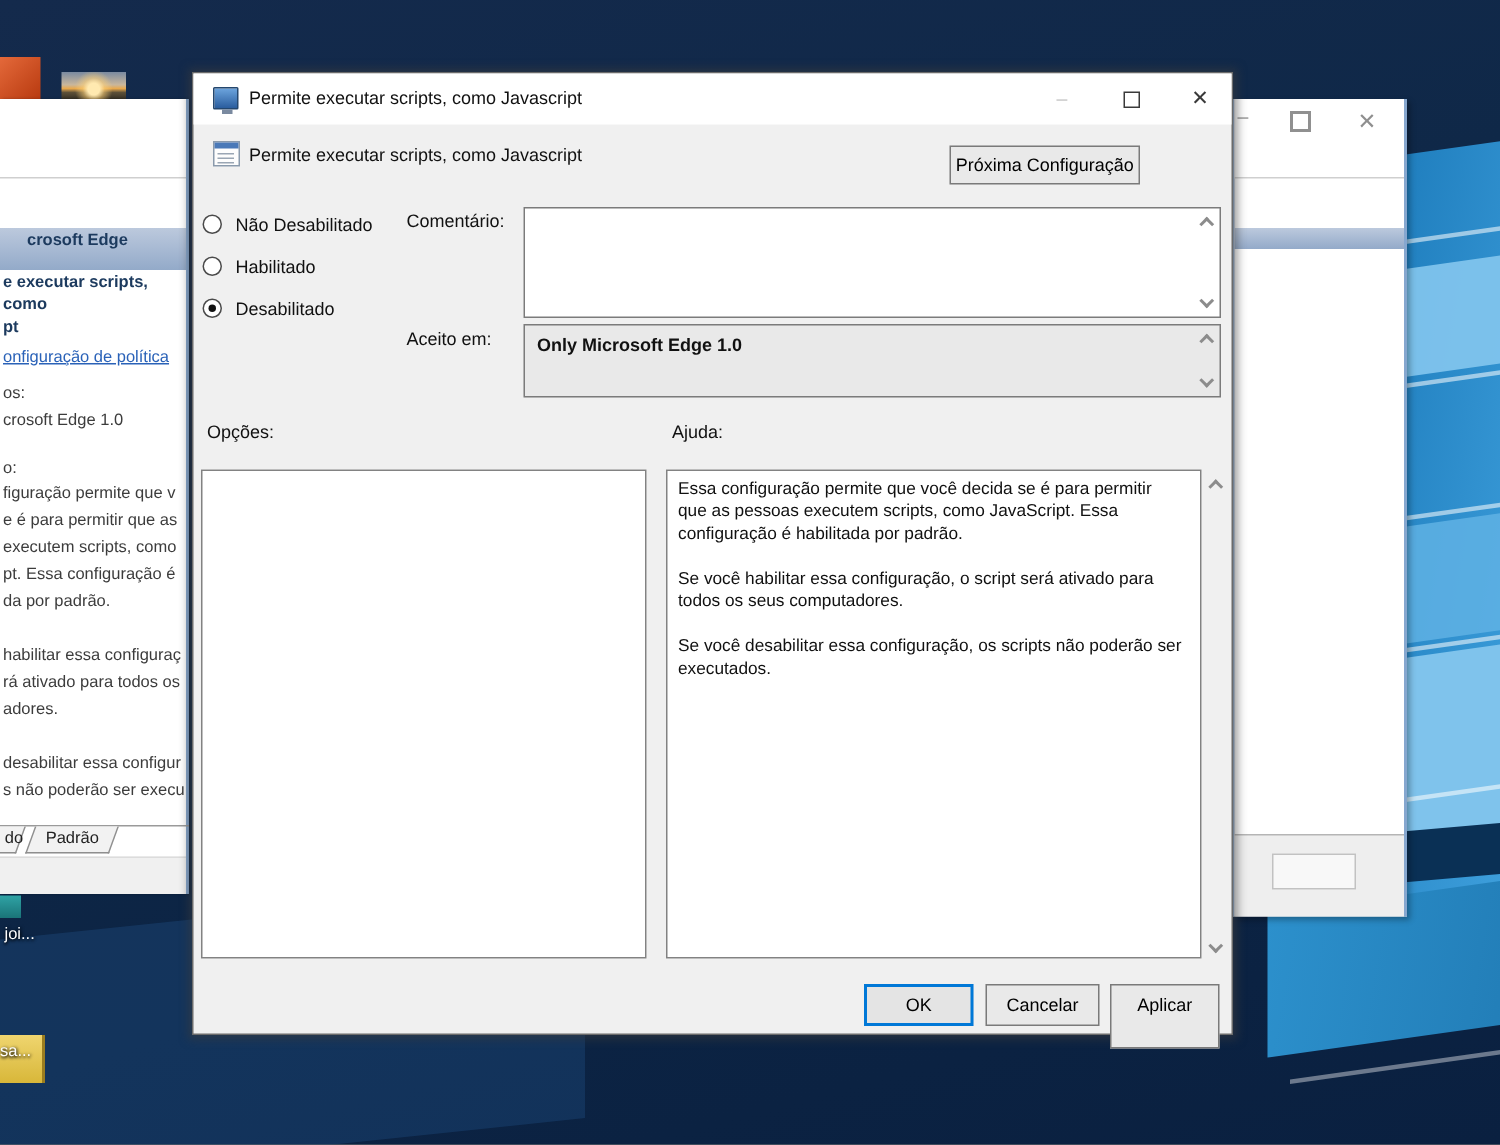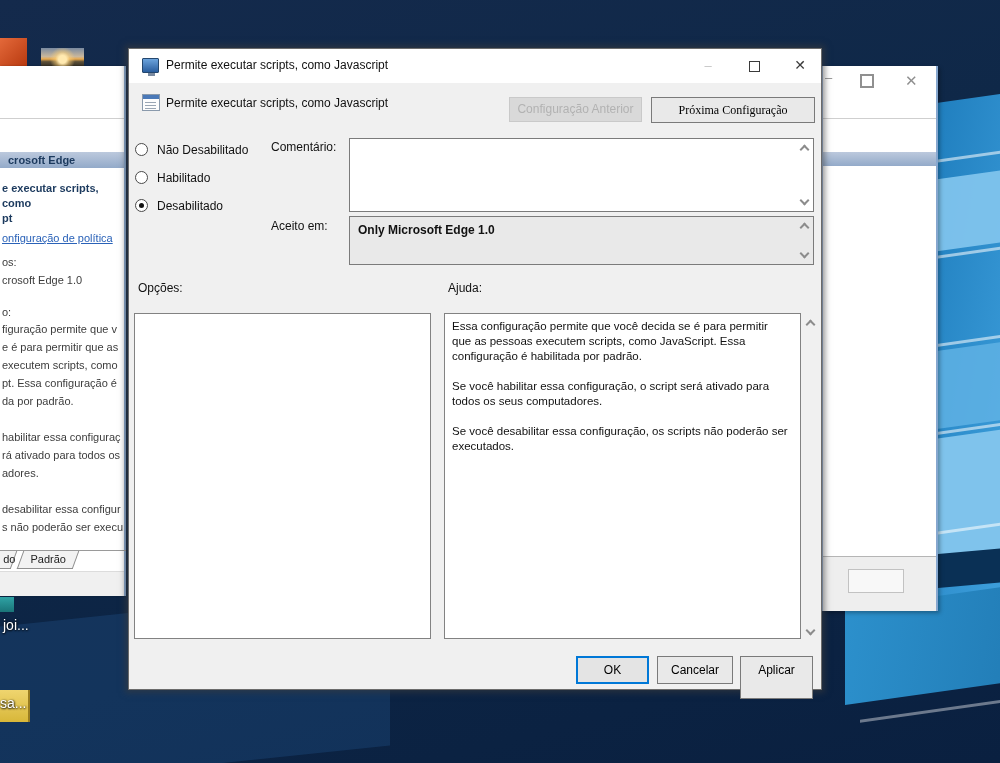--- a/index.html
+++ b/index.html
@@ -29,33 +29,33 @@
 
   
   .dt-ico { position:absolute; z-index:1; }
   .ico-orange { left:0; top:38px; width:27px; height:28px; background:linear-gradient(135deg,#e4693a,#b83a10); }
   .ico-photo  { left:41px; top:48px; width:43px; height:19px;
                 background:radial-gradient(circle at 50% 60%, #ffe9b0 0 16%, rgba(255,210,120,.55) 30%, transparent 52%),
                            linear-gradient(#7a8aa0 0%, #c9b79c 45%, #e8a94e 58%, #5d5038 72%, #2e2a22 100%); }
   .ico-teal   { left:0; top:597px; width:14px; height:15px; background:linear-gradient(#2fa3a5,#1a7478); }
   .ico-yellow { left:0; top:690px; width:30px; height:32px;
                 background:linear-gradient(#efd56f,#d8b739); border-right:2px solid #9a7d20; }
-  .dt-label { position:absolute; z-index:1; color:#fff; font-size:14px;
+  .dt-label { position:absolute; z-index:1; color:#fff; font-size:11px;
               text-shadow:0 1px 2px rgba(0,0,0,.9), 1px 0 2px rgba(0,0,0,.6); }
   .lbl-joi { left:3px; top:617px; }
   .lbl-sa  { left:0;   top:695px; }
 
   
   .bg-win { position:absolute; z-index:2; background:#fff; }
   .bgw-left { left:0; top:66px; width:126px; height:530px;
               border-right:2px solid #86a7cf; box-shadow:1px 0 2px rgba(0,0,0,.25); }
   .bgw-left .toolbar { position:absolute; left:0; top:0; width:100%; height:53px; background:#fff; border-bottom:1px solid #cfcfcf; }
-  .pane-band { position:absolute; left:0; top:86px; width:100%; height:16px;
+  .pane-band { position:absolute; left:0; top:86px; width:100%; height:28px;
                background:linear-gradient(#bcc9dd,#93aac9); color:#1c3a5e; font-size:11px; font-weight:bold;
-               line-height:16px; padding-left:8px; overflow:hidden; white-space:nowrap; }
+               line-height:16px; padding-left:18px; overflow:hidden; white-space:nowrap; }
   .frag { position:absolute; left:2px; color:#3c3c3c; font-size:11px; white-space:pre-line; overflow:hidden; width:124px; }
   .frag-title { top:115px; font-weight:bold; color:#1c3a5e; line-height:15px; white-space:pre-line; }
   .frag-link  { top:166px; color:#2a62b8; text-decoration:underline; cursor:pointer; white-space:nowrap; }
   .frag-reql  { top:190px; }
   .frag-reqv  { top:208px; white-space:nowrap; }
   .frag-descl { top:240px; }
   .frag-desc  { top:254px; line-height:18px; height:230px; }
   .tabs-line { position:absolute; left:0; top:484px; width:126px; border-top:1px solid #9a9a9a; }
   .tab { position:absolute; top:485px; height:18px; background:#f2f2f2; border:1px solid #8f8f8f; border-top:none;
          font-size:11px; color:#222; }
@@ -93,21 +93,21 @@
 
   .hdr-icon { position:absolute; left:13px; top:45px; width:18px; height:17px; background:#fdfdfd; border:1px solid #8a9aac; }
   .hdr-icon::before { content:""; position:absolute; left:0; top:0; width:100%; height:4px; background:#4a79b8; }
   .hdr-icon::after  { content:""; position:absolute; left:2px; top:7px; width:11px; height:1px;
                       box-shadow:0 3px 0 #9aa6b4, 0 6px 0 #9aa6b4; background:#9aa6b4; }
   .hdr-title { position:absolute; left:37px; top:47px; font-size:12px; color:#111; white-space:nowrap; }
   .btn { position:absolute; font-size:12px; text-align:center; cursor:pointer;
          background:#e9e9e9; border:1px solid #7a7a7a; color:#000; }
   .btn-prev { left:380px; top:48px; width:133px; height:25px; line-height:23px;
               background:#d9d9d9; border:1px solid #cicfcf; border-color:#c9c9c9; color:#b2b2b2; cursor:default; }
-  .btn-next { left:522px; top:48px; width:164px; height:26px; line-height:24px;font-family:Liberation Serif, serif; }
+  .btn-next { left:504px; top:48px; width:127px; height:26px; line-height:24px; }
 
   .radio-row { position:absolute; left:6px; height:16px; cursor:pointer; }
   .rr-0 { top:93px; } .rr-1 { top:121px; } .rr-2 { top:149px; }
   .radio-circle { position:absolute; left:0; top:1px; width:13px; height:13px; background:#fff;
                   border:1px solid #4a4a4a; border-radius:50%; }
   .radio-dot { position:absolute; left:3px; top:3px; width:5px; height:5px; border-radius:50%; background:#111; display:none; }
   .radio-row.selected .radio-dot { display:block; }
   .radio-label { position:absolute; left:22px; top:1px; font-size:12px; color:#111; white-space:nowrap; }
 
   .lbl { position:absolute; font-size:12px; color:#111; }
@@ -212,21 +212,20 @@
     <div class="dlg-titlebar">
       <span class="app-icon"></span>
       <span class="dlg-title">Permite executar scripts, como Javascript</span>
       <span class="tb-btn tb-min">–</span>
       <span class="tb-btn tb-max"><span class="box"></span></span>
       <span class="tb-btn tb-close">✕</span>
     </div>
 
     <span class="hdr-icon"></span>
     <span class="hdr-title">Permite executar scripts, como Javascript</span>
-    <div class="btn btn-prev">Configuração Anterior</div>
     <div class="btn btn-next">Próxima Configuração</div>
 
     <div class="radio-row rr-0">
       <span class="radio-circle"></span>
       <span class="radio-label">Não Desabilitado</span>
     </div>
     <div class="radio-row rr-1">
       <span class="radio-circle"></span>
       <span class="radio-label">Habilitado</span>
     </div>

